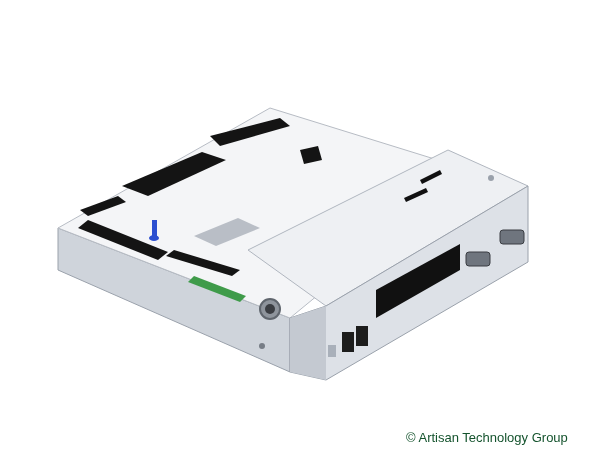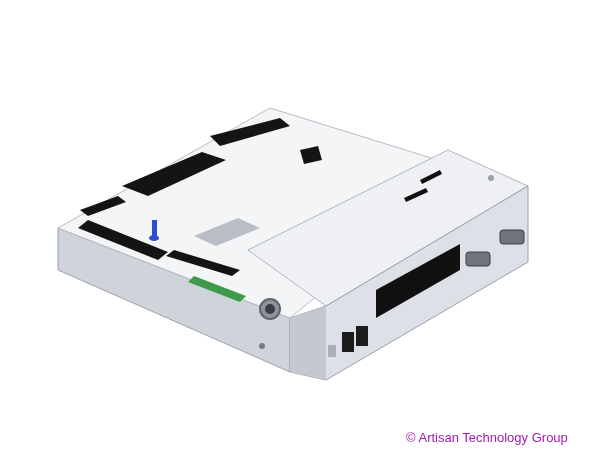--- a/index.html
+++ b/index.html
@@ -4,21 +4,21 @@
   <style>
     html, body { margin: 0; padding: 0; }
     body {
       width: 600px; height: 450px; overflow: hidden;
       background: #ffffff; position: relative;
       font-family: "Liberation Sans", sans-serif;
     }
     .scene { position: absolute; left: 0; top: 0; width: 600px; height: 450px; }
     .watermark {
       position: absolute; left: 406px; top: 430px;
-      font-size: 13px; color: #a21caf; white-space: nowrap;
+      font-size: 13px; color: #14532d; white-space: nowrap;
       font-family: "Liberation Sans", sans-serif;
     }
   </style>
 </head>
 <body>
 
 <div class="scene">
   <svg width="600" height="450" viewBox="0 0 600 450">
 
     <polygon points="58,228 290,318 290,372 58,270" fill="#cfd4db" stroke="#9aa1ab" stroke-width="1"></polygon>

